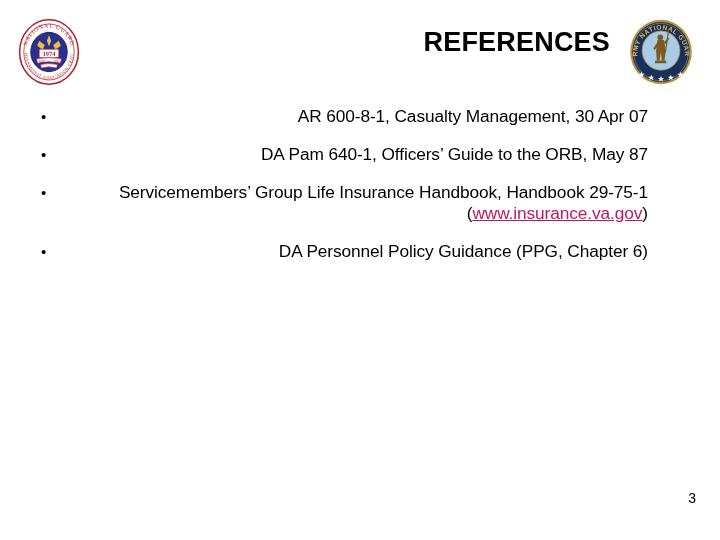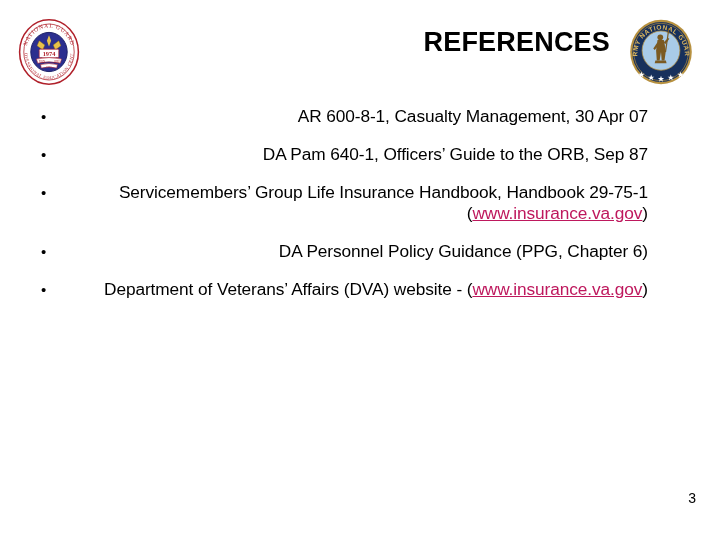--- a/index.html
+++ b/index.html
@@ -150,32 +150,29 @@
 </div>
 
 <div class="bullet-list">
 
   <div class="bullet-item">
     <span>AR 600-8-1, Casualty Management, 30 Apr 07</span>
   </div>
 
 
   <div class="bullet-item">
-    <span> DA Pam 640-1, Officers’ Guide to the ORB, Sep 87</span>
+    <span> DA Pam 640-1, Officers’ Guide to the ORB, May 87</span>
   </div>
 
 
 
   <div class="bullet-item">
     <span> Servicemembers’ Group Life Insurance Handbook, Handbook 29-75-1 (</span><span class="link">www.insurance.va.gov</span><span>)</span>
   </div>
 
   <div class="bullet-item">
     <span> DA Personnel Policy Guidance (PPG, Chapter 6)</span>
   </div>
 
-  <div class="bullet-item">
-    <span> Department of Veterans’ Affairs (DVA) website - (</span><span class="link">www.insurance.va.gov</span><span>)</span>
-  </div>
 
 </div>
 
 <div class="page-number">3</div>
 
 </body></html>

